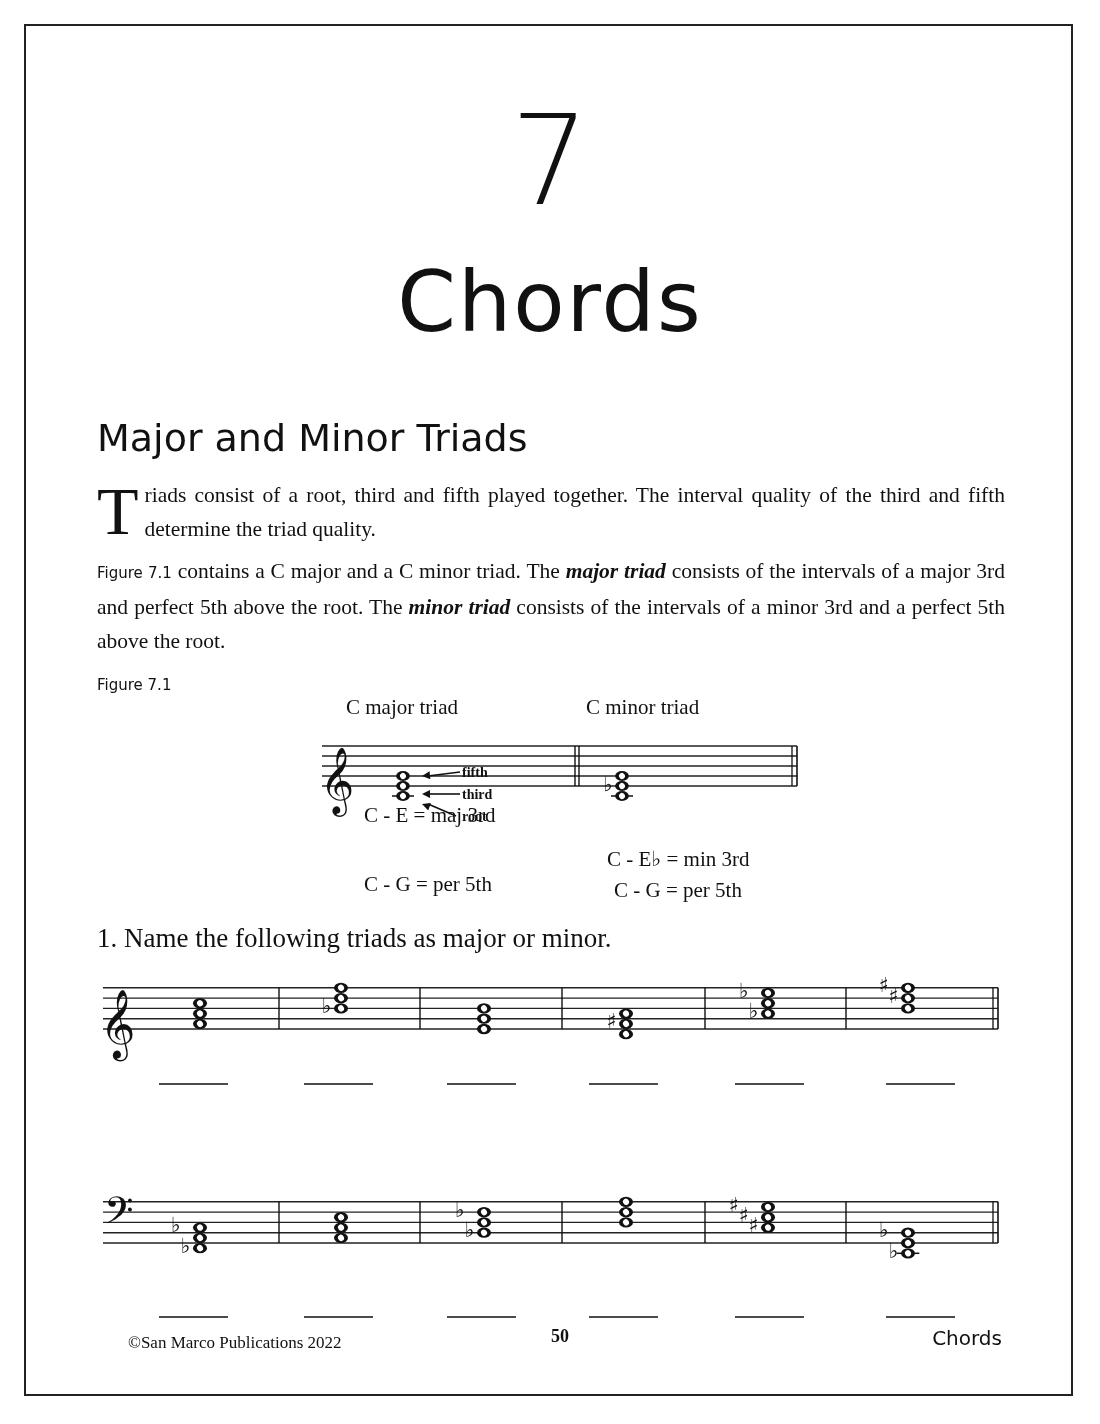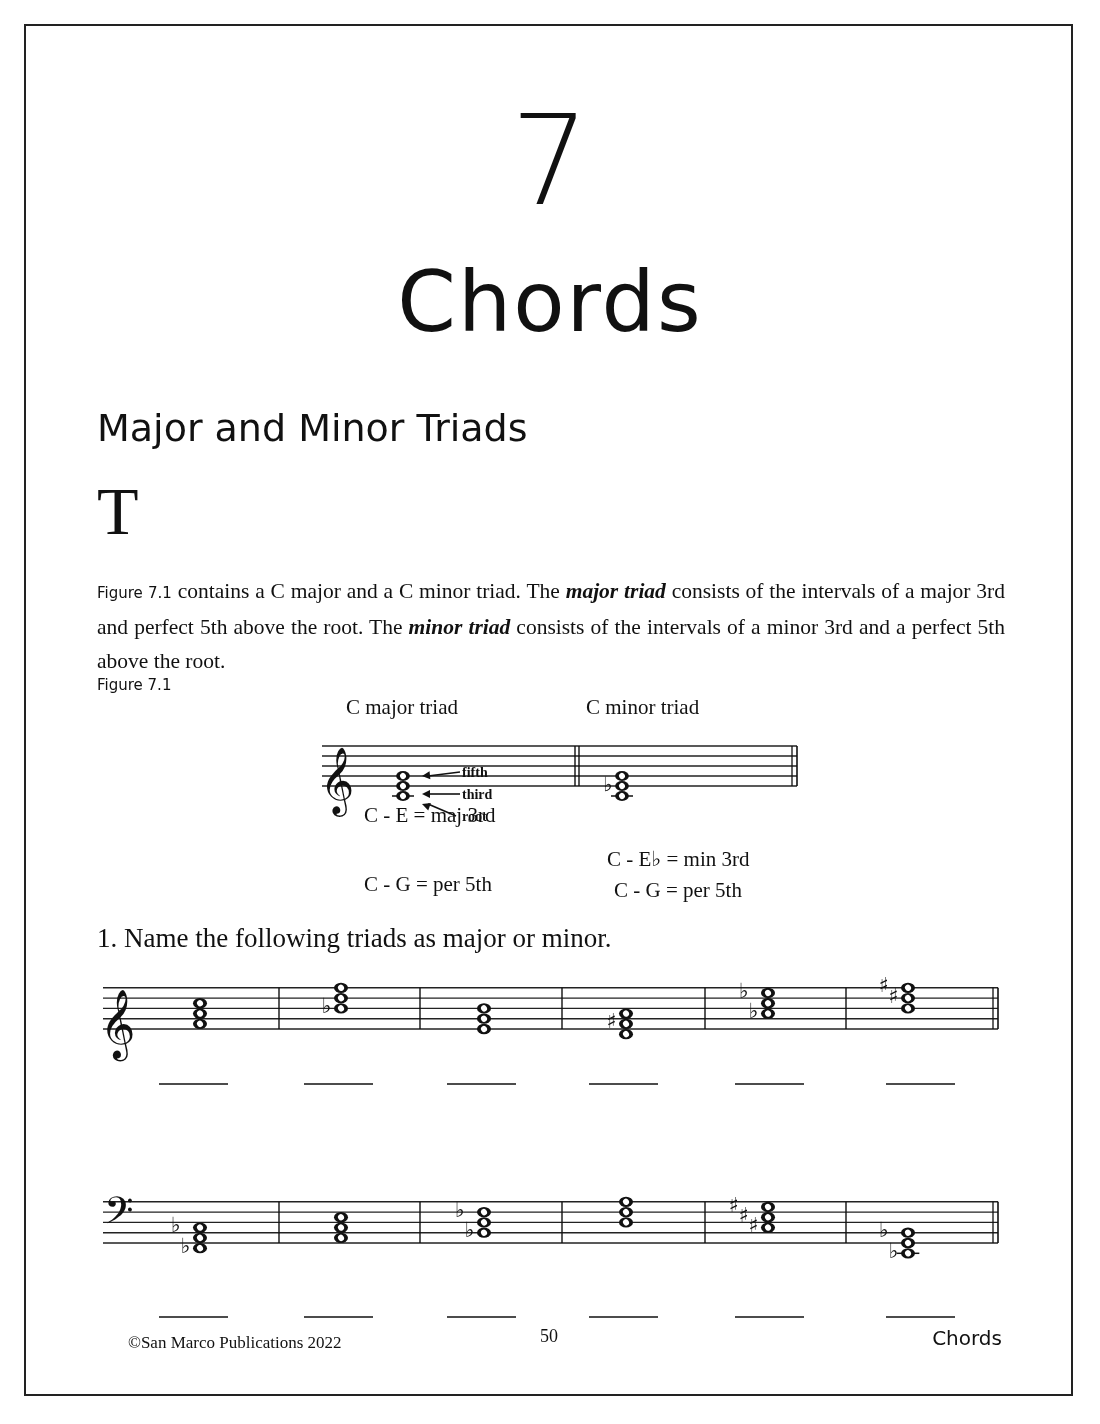--- a/index.html
+++ b/index.html
@@ -5,47 +5,48 @@
   html, body { margin: 0; padding: 0; background: #ffffff; }
   body { width: 1100px; height: 1424px; position: relative; overflow: hidden;
          font-family: "Liberation Serif", "DejaVu Serif", serif; color: #111; }
   .frame { position: absolute; left: 24px; top: 24px; width: 1049px; height: 1372px;
            border: 2px solid #222; box-sizing: border-box; }
   .abs { position: absolute; }
   .chapter-num { left: 0; width: 1100px; top: 96px; text-align: center;
                  font-family: "DejaVu Sans", sans-serif; font-weight: 300; font-size: 124px; line-height: 130px; letter-spacing: 0; }
   .chapter-title { left: 0; width: 1100px; top: 252px; text-align: center;
                    font-family: "DejaVu Sans", sans-serif; font-size: 84px; line-height: 100px; letter-spacing: 2px; }
-  .section-heading { left: 97px; top: 403px; font-family: "DejaVu Sans", sans-serif; font-size: 38px; line-height: 50px; }
+  .section-heading { left: 97px; top: 413px; font-family: "DejaVu Sans", sans-serif; font-size: 38px; line-height: 50px; }
   .para { left: 97px; width: 908px; font-size: 21.5px; line-height: 34px; text-align: justify; }
   .dropcap-wrap { top: 478px; }
   .dropcap { float: left; font-size: 68px; line-height: 56px; margin: 5px 6px 0 0; }
-  .para2 { top: 554px; margin-top: 20px; }
+  .para2 { top: 554px; }
   .fig-ref { font-family: "DejaVu Sans", sans-serif; font-size: 15px; }
   .bi { font-weight: bold; font-style: italic; }
   .fig-label { left: 97px; top: 676px; font-family: "DejaVu Sans", sans-serif; font-size: 15px; }
   .triad-label { font-size: 21px; line-height: 26px; }
   .interval-line { font-size: 21px; line-height: 31px; }
   .question { left: 97px; top: 924px; font-size: 27px; line-height: 28px; }
   .footer-left { left: 97px; top: 1333px; font-size: 17px; margin-left: 31px; }
-  .footer-page { left: 540px; width: 40px; text-align: left; top: 1326px; font-size: 18px; font-weight: normal; }
+  .footer-page { left: 540px; width: 40px; text-align: center; top: 1326px; font-size: 18px; font-weight: bold; }
   .footer-right { right: 98px; top: 1326px; font-family: "DejaVu Sans", sans-serif; font-size: 20px; }
   svg { position: absolute; left: 0; top: 0; }
 </style>
 </head>
 <body>
 
 <div class="frame"></div>
 
 <div class="abs chapter-num">7</div>
 <div class="abs chapter-title">Chords</div>
 <div class="abs section-heading">Major and Minor Triads</div>
 
 <div class="abs para dropcap-wrap">
   <span class="dropcap">T</span>
+  <span>riads consist of a root, third and fifth played together. The interval quality of the third and fifth determine the triad quality.</span>
 </div>
 
 <div class="abs para para2">
   <span class="fig-ref">Figure 7.1</span><span> contains a C major and a C minor triad. The </span><span class="bi">major triad</span><span> consists of the intervals of a major 3rd and perfect 5th above the root. The </span><span class="bi">minor triad</span><span> consists of the intervals of a minor 3rd and a perfect 5th above the root.</span>
 </div>
 
 <div class="abs fig-label">Figure 7.1</div>
 <div class="abs triad-label" style="left:346px; top:694px;text-align:right;">C major triad</div>
 <div class="abs triad-label" style="left:586px; top:694px;">C minor triad</div>
 

